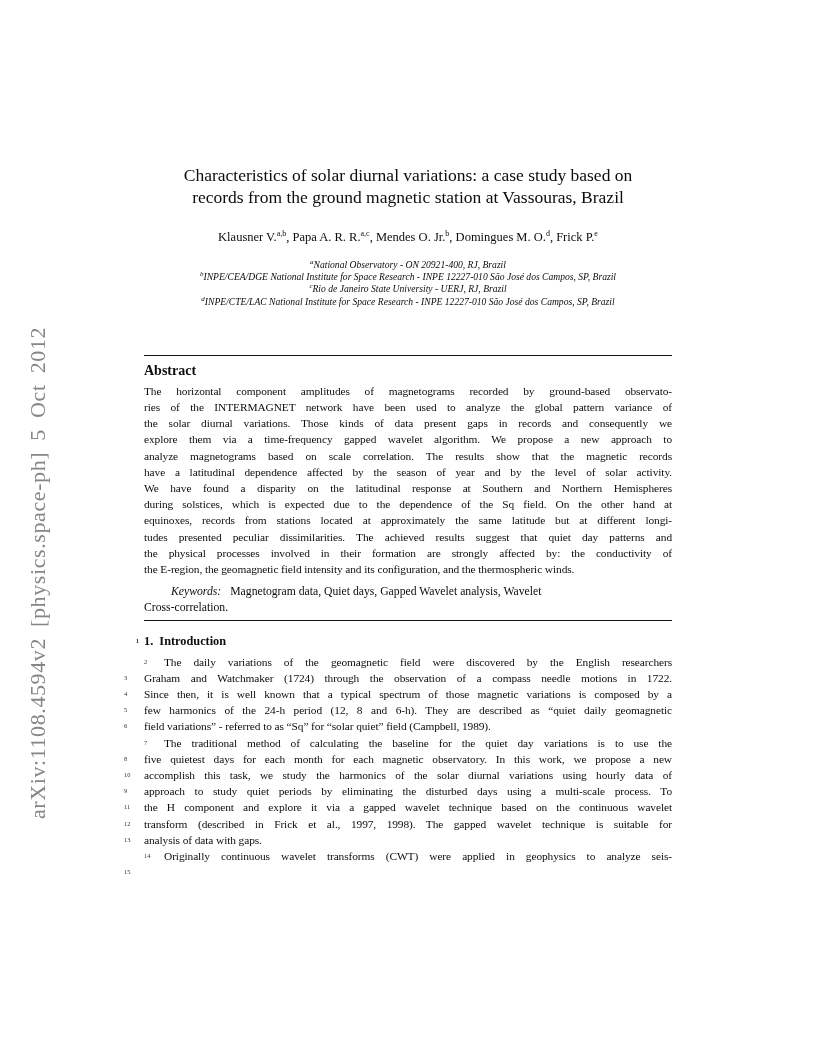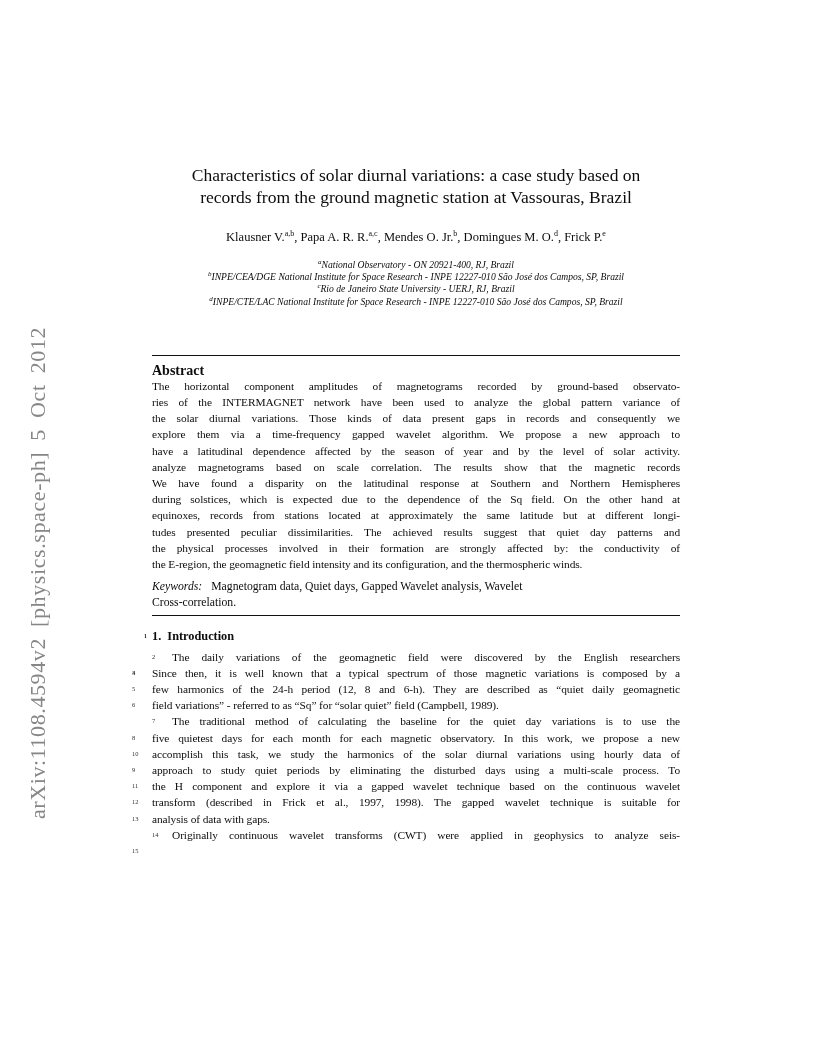--- a/index.html
+++ b/index.html
@@ -7,48 +7,48 @@
        font-family:"Liberation Serif","DejaVu Serif",serif;color:#0c0c0c;}
   .page{position:absolute;inset:0;background:#ffffff;}
 
   
   .watermark{position:absolute;top:573px;left:38px;
     transform:translate(-50%,-50%) rotate(-90deg);
     white-space:nowrap;font-size:22px;color:#868686;
     letter-spacing:.6px;word-spacing:5px;}
 
   
-  .content{position:absolute;left:152px;top:0;width:528px;}
+  .content{position:absolute;left:144px;top:0;width:528px;}
 
   .title{margin-top:164px;text-align:center;font-size:17.5px;line-height:22px;}
   .title div{white-space:nowrap;}
 
   .authors{margin-top:22px;text-align:center;font-size:12.5px;line-height:15px;}
   .authors sup{font-size:8px;line-height:0;}
 
   .affils{margin-top:14px;text-align:center;font-style:italic;
           font-size:9.6px;line-height:12.2px;}
   .affils sup{font-size:7px;line-height:0;}
 
   .rule{border:0;border-top:1.2px solid #111;margin:0;}
   .rule1{margin-top:47px;}
   .rule2{margin-top:3px;}
 
   .abs-head{margin-top:7px;font-weight:bold;font-size:14px;line-height:15px;}
 
-  .lines{}
+  .lines{margin-top:5px;}
   .lines .bline{position:relative;font-size:11.4px;line-height:16.2px;
     letter-spacing:-0.1px;text-align:justify;text-align-last:justify;}
   .lines .bline.end{text-align-last:left;}
   .lines .bline.ind{text-indent:20px;}
   .lnum{position:absolute;left:-20px;top:0;width:15px;text-align:right;
         font-size:6.5px;color:#333;letter-spacing:0;line-height:16.2px;}
 
   .kw{margin-top:7px;font-size:11.7px;line-height:16.2px;}
-  .kw .kw-label{font-style:italic;margin-right:9px;}
+  .kw .kw-label{font-style:italic;margin-right:9px;margin-left:27px;}
 
   .sec-head{position:relative;margin-top:12px;font-weight:bold;
             font-size:12.3px;line-height:16px;}
   .sec-head .lnum{line-height:16px;}
 
   .intro-lines{margin-top:5px;}
 
   .footer{margin-top:2px;display:flex;justify-content:space-between;
           font-style:italic;font-size:9.5px;line-height:13px;}
 </style>
@@ -81,22 +81,22 @@
     <hr class="rule rule1">
 
     <div class="abs-head">Abstract</div>
 
     <div class="lines">
 
     <div class="bline"><span class="ltext">The horizontal component amplitudes of magnetograms recorded by ground-based observato-</span></div>
         <div class="bline"><span class="ltext">ries of the INTERMAGNET network have been used to analyze the global pattern variance of</span></div>
         <div class="bline"><span class="ltext">the solar diurnal variations.  Those kinds of data present gaps in records and consequently we</span></div>
         <div class="bline"><span class="ltext">explore them via a time-frequency gapped wavelet algorithm.  We propose a new approach to</span></div>
+        <div class="bline"><span class="ltext">analyze magnetograms based on scale correlation.  The results show that the magnetic records</span></div>
         <div class="bline"><span class="ltext">have a latitudinal dependence affected by the season of year and by the level of solar activity.</span></div>
-        <div class="bline"><span class="ltext">analyze magnetograms based on scale correlation.  The results show that the magnetic records</span></div>
         <div class="bline"><span class="ltext">We have found a disparity on the latitudinal response at Southern and Northern Hemispheres</span></div>
         <div class="bline"><span class="ltext">during solstices, which is expected due to the dependence of the Sq field.  On the other hand at</span></div>
         <div class="bline"><span class="ltext">equinoxes, records from stations located at approximately the same latitude but at different longi-</span></div>
         <div class="bline"><span class="ltext">tudes presented peculiar dissimilarities. The achieved results suggest that quiet day patterns and</span></div>
         <div class="bline"><span class="ltext">the physical processes involved in their formation are strongly affected by:  the conductivity of</span></div>
         <div class="bline end"><span class="ltext">the E-region, the geomagnetic field intensity and its configuration, and the thermospheric winds.</span></div>
       </div>
 
     <div class="kw">
       <div><span class="kw-label">Keywords:</span><span>Magnetogram data, Quiet days, Gapped Wavelet analysis, Wavelet</span></div>
@@ -106,21 +106,21 @@
     <hr class="rule rule2">
 
     <div class="sec-head">
       <span class="lnum">1</span>
       <span>1.&nbsp;&nbsp;Introduction</span>
     </div>
 
     <div class="lines intro-lines">
 
     <div class="bline ind"><span class="lnum">2</span><span class="ltext">The daily variations of the geomagnetic field were discovered by the English researchers</span></div>
-        <div class="bline"><span class="lnum">3</span></div>
+        <div class="bline"><span class="lnum">3</span><span class="ltext">Graham and Watchmaker (1724) through the observation of a compass needle motions in 1722.</span></div>
         <div class="bline"><span class="lnum">4</span><span class="ltext">Since then, it is well known that a typical spectrum of those magnetic variations is composed by a</span></div>
         <div class="bline"><span class="lnum">5</span><span class="ltext">few harmonics of the 24-h period (12, 8 and 6-h). They are described as “quiet daily geomagnetic</span></div>
         <div class="bline end"><span class="lnum">6</span><span class="ltext">field variations” - referred to as “Sq” for “solar quiet” field (Campbell, 1989).</span></div>
         <div class="bline ind"><span class="lnum">7</span><span class="ltext">The traditional method of calculating the baseline for the quiet day variations is to use the</span></div>
         <div class="bline"><span class="lnum">8</span><span class="ltext">five quietest days for each month for each magnetic observatory. In this work, we propose a new</span></div>
         <div class="bline"><span class="lnum">10</span><span class="ltext">accomplish this task, we study the harmonics of the solar diurnal variations using hourly data of</span></div>
         <div class="bline"><span class="lnum">9</span><span class="ltext">approach to study quiet periods by eliminating the disturbed days using a multi-scale process. To</span></div>
         <div class="bline"><span class="lnum">11</span><span class="ltext">the H component and explore it via a gapped wavelet technique based on the continuous wavelet</span></div>
         <div class="bline"><span class="lnum">12</span><span class="ltext">transform (described in Frick et al., 1997, 1998).  The gapped wavelet technique is suitable for</span></div>
         <div class="bline end"><span class="lnum">13</span><span class="ltext">analysis of data with gaps.</span></div>

